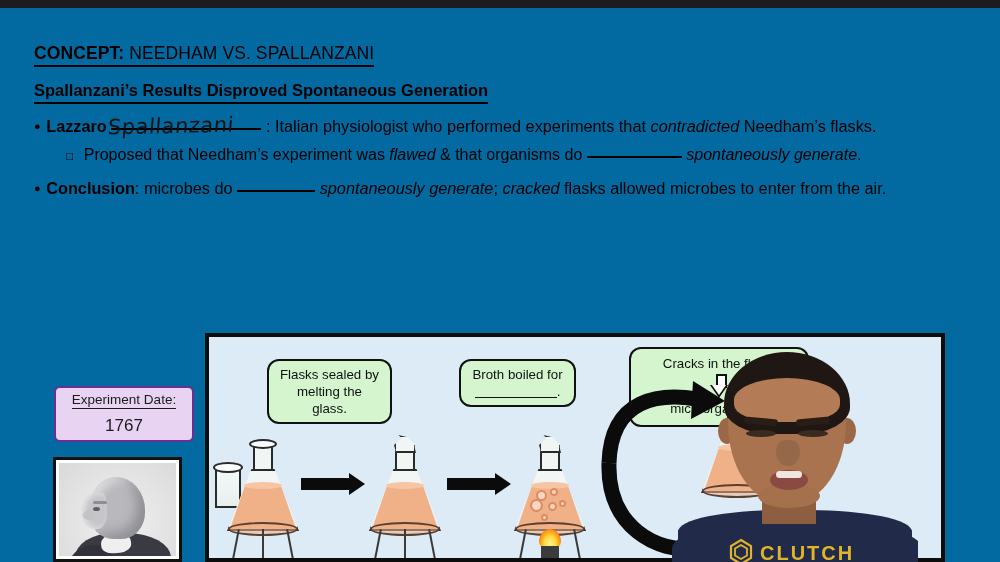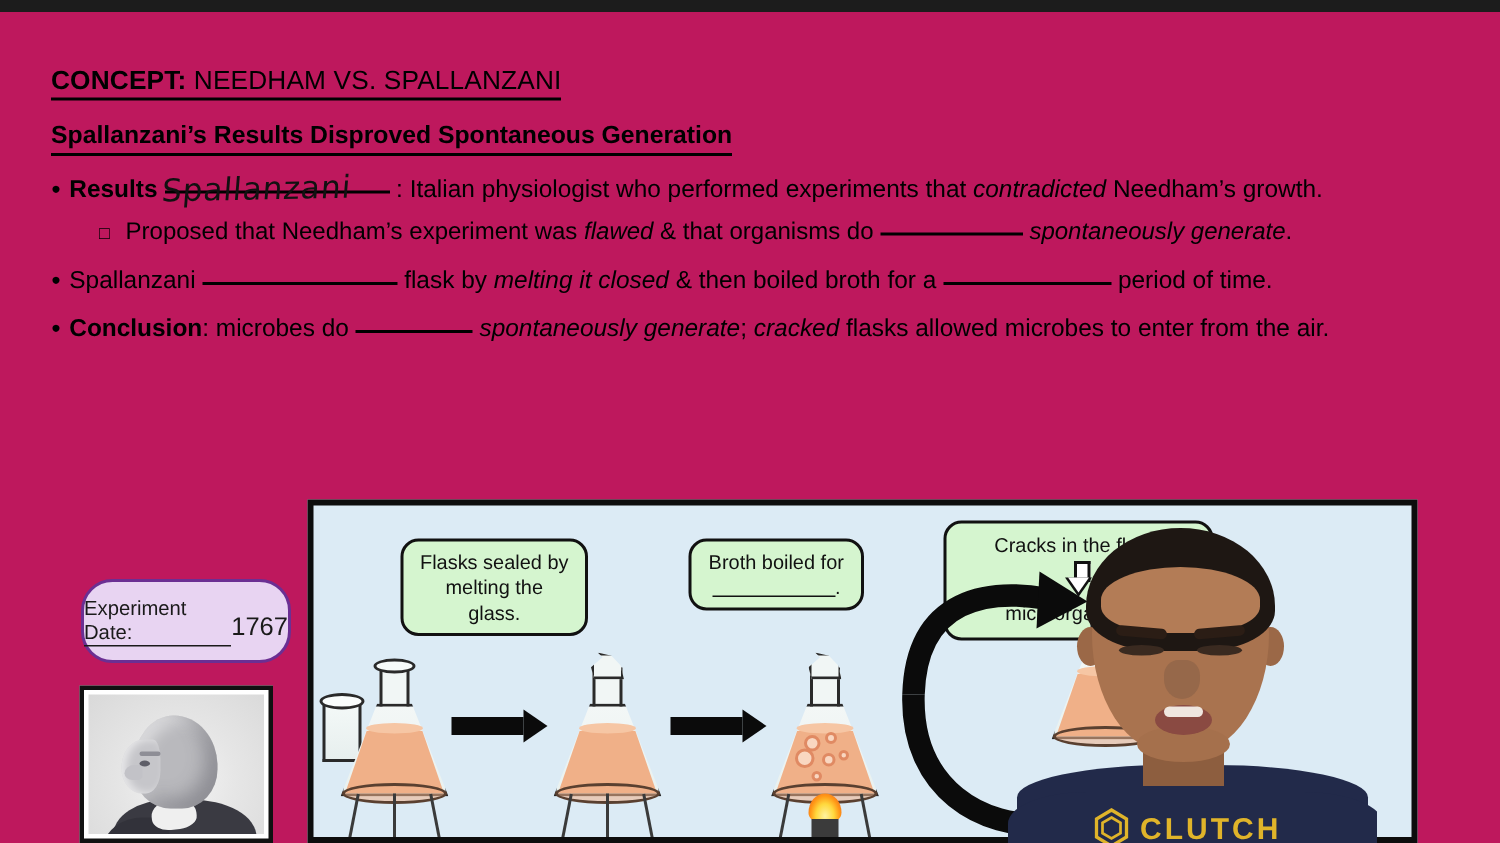--- a/index.html
+++ b/index.html
@@ -2,21 +2,21 @@
 <html><head>
 <meta charset="utf-8">
 <style>
   * { box-sizing: border-box; margin: 0; padding: 0; }
   html, body {
     width: 1000px; height: 562px;
     background: #ffffff;
     font-family: "Liberation Sans", sans-serif;
     overflow: hidden;
   }
-  #page { position: relative; width: 1000px; height: 562px; background: #be185d; }
+  #page { position: relative; width: 1000px; height: 562px; background: #0369a1; }
 
   .topbar { position: absolute; left: 0; top: 0; width: 1000px; height: 8px; background: #1c1c1c; }
 
   
   .notes { position: absolute; left: 34px; top: 42px; width: 936px; }
 
   .concept-line { font-size: 17.5px; color: #000; letter-spacing: .1px;
                   display: inline-block; border-bottom: 2px solid #000; padding-bottom: 1px; line-height: 22px; }
   .concept-line .kw { font-weight: bold; }
 
@@ -44,22 +44,22 @@
     font-size: 21px; font-weight: 500; color: #111;
     letter-spacing: .5px;
     transform: skewX(-6deg) rotate(-1.2deg);
   }
 
   .example-row { margin-top: 13px; font-size: 16.3px; line-height: 20px; color: #000; white-space: nowrap; }
 
   
   .date-card {
     position: absolute; left: 54px; top: 386px; width: 140px; height: 56px;
-    background: #e8d4f2; border: 2.5px solid #6b2f93; border-radius: 21px;
-    display: flex; align-items: center; justify-content: center;
+    background: #e8d4f2; border: 2.5px solid #6b2f93; border-radius: 6px;
+    display: flex; flex-direction: column; align-items: center; justify-content: center;
   }
   .date-card .t1 { font-size: 13.5px; color: #1a1a1a; border-bottom: 1.5px solid #1a1a1a; line-height: 16px; }
   .date-card .t2 { font-size: 17px; color: #1a1a1a; margin-top: 7px; line-height: 20px; }
 
   
   .portrait-frame {
     position: absolute; left: 53px; top: 457px; width: 129px; height: 105px;
     border: 3px solid #111; background: #fff; overflow: hidden;
   }
   .portrait-inner { position: absolute; inset: 3px; background:
@@ -224,34 +224,30 @@
   <div class="notes">
 
     <div class="concept-line">
       <span class="kw">CONCEPT:</span>
       <span>NEEDHAM VS. SPALLANZANI</span>
     </div>
 
     <div><span class="subhead">Spallanzani’s Results Disproved Spontaneous Generation</span></div>
 
     <div class="bullet-row dot">
-      <span class="b">Results</span>
+      <span class="b">Lazzaro</span>
       <span class="blank w150"></span>
-      <span>: Italian physiologist who performed experiments that </span><span class="i">contradicted</span><span> Needham’s growth.</span>
+      <span>: Italian physiologist who performed experiments that </span><span class="i">contradicted</span><span> Needham’s flasks.</span>
     </div>
 
     <div class="bullet-row sub sq">
       <span>Proposed that Needham’s experiment was </span><span class="i">flawed</span><span> &amp; that organisms do </span><span class="blank w95"></span>
       <span class="i">spontaneously generate</span><span>.</span>
     </div>
 
-    <div class="bullet-row dot">
-      <span>Spallanzani</span>
-      <span class="blank w130"></span><span> flask by </span><span class="i">melting it closed</span><span> &amp; then boiled broth for a </span><span class="blank w110"></span><span> period of time.</span>
-    </div>
 
 
     <div class="bullet-row dot">
       <span class="b">Conclusion</span><span>: microbes do </span><span class="blank w78"></span>
       <span class="i">spontaneously generate</span><span>; </span><span class="i">cracked</span><span> flasks allowed microbes to enter from the air.</span>
     </div>
 
   </div>
 
   <span class="hand" style="left:108px; top:114px;">Spallanzani</span>

